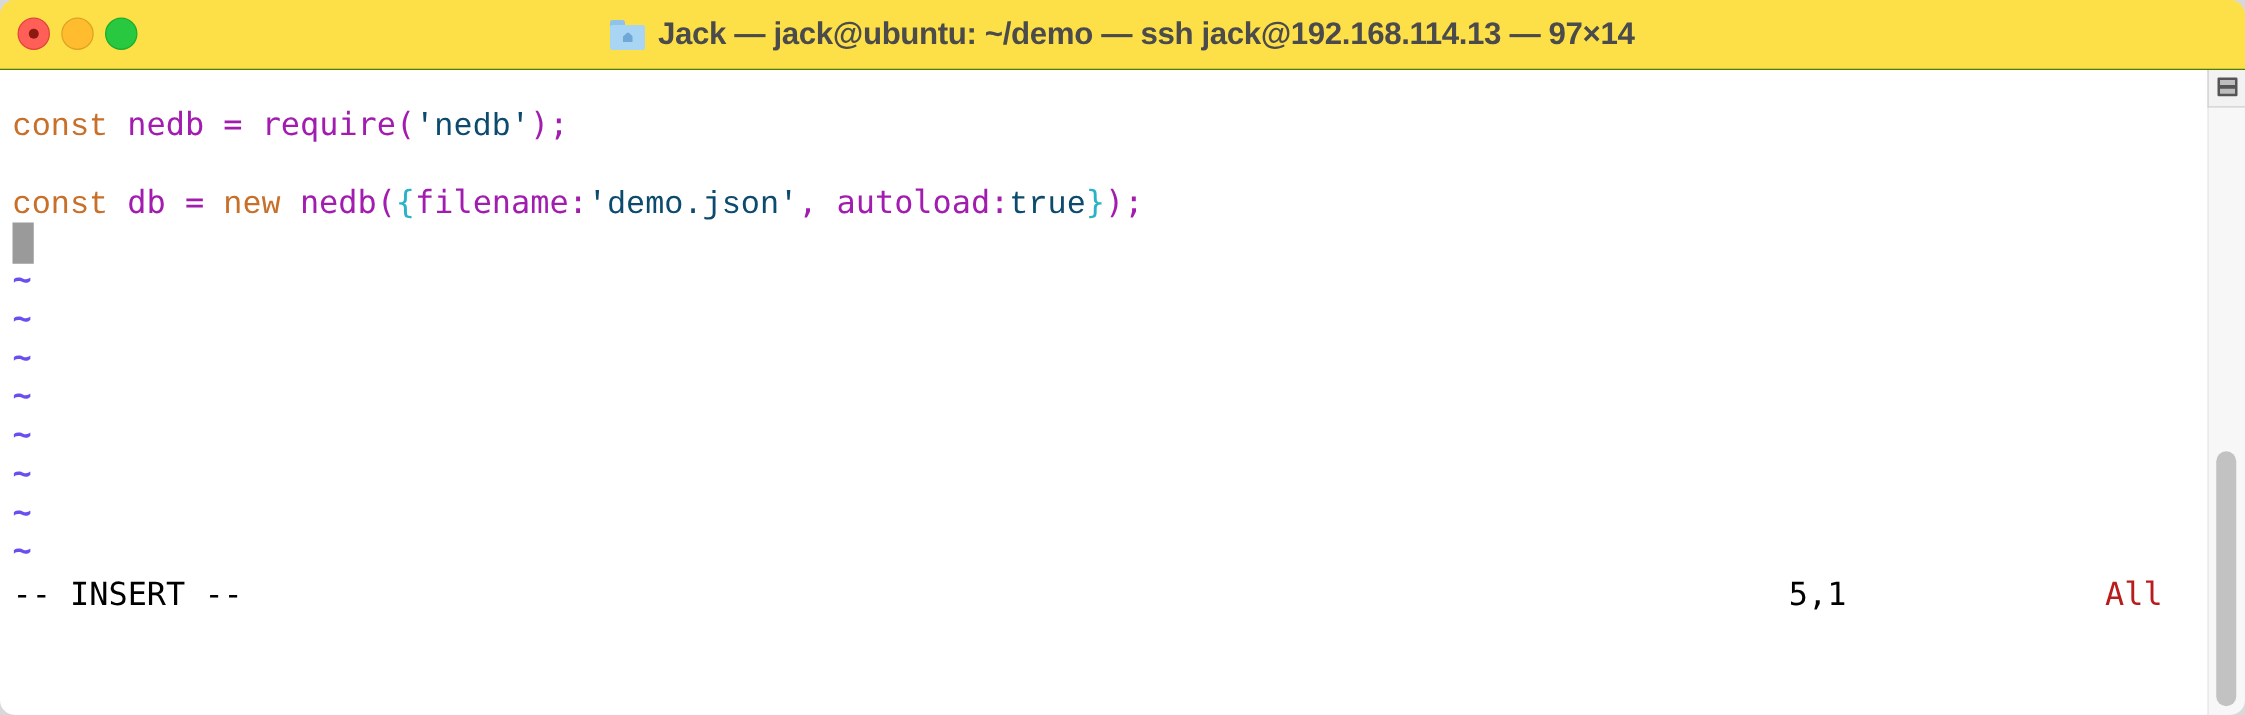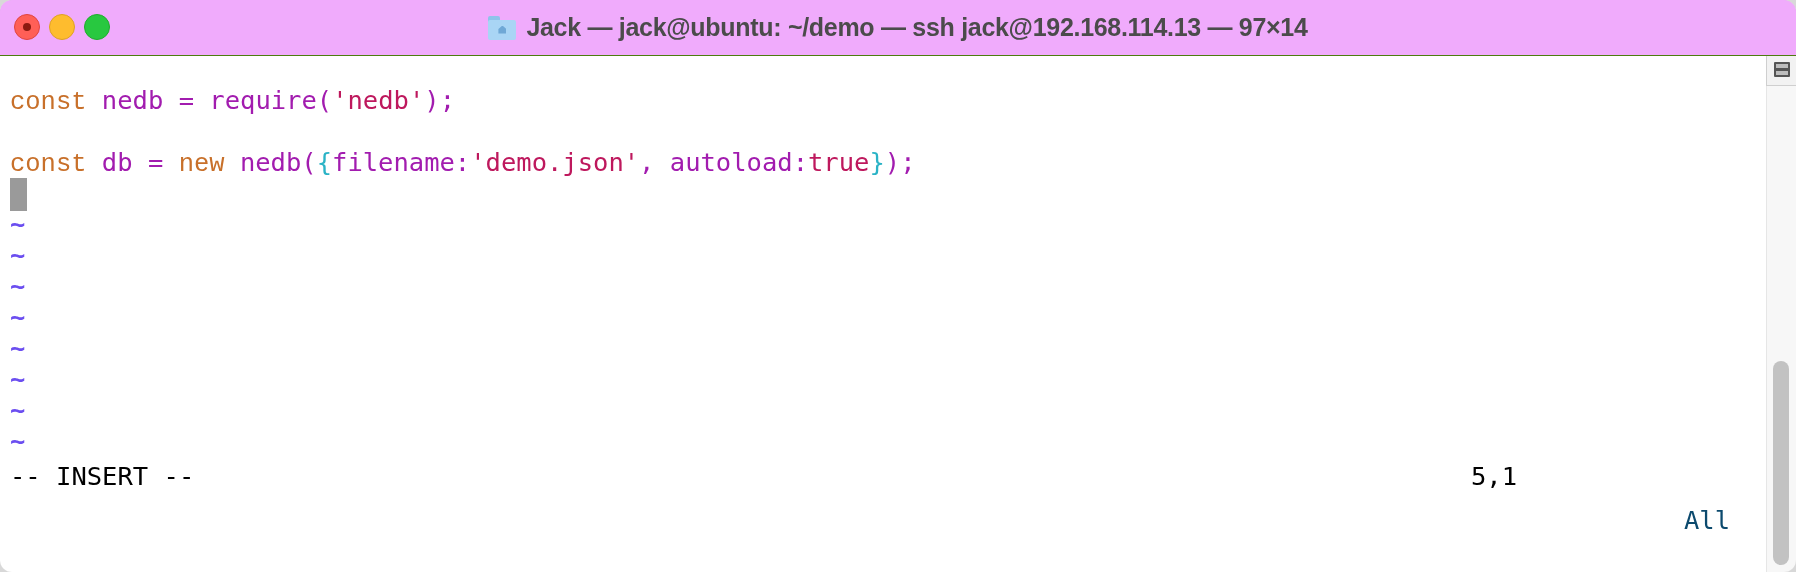--- a/index.html
+++ b/index.html
@@ -4,21 +4,21 @@
 <style>
   html, body { margin: 0; padding: 0; background: #d8d8d8; }
   body { width: 1796px; height: 572px; overflow: hidden; position: relative; font-family: "Liberation Sans", sans-serif; }
   .window {
     position: absolute; left: 0; top: 0; width: 1796px; height: 572px;
     background: #ffffff; border-radius: 12px; overflow: hidden;
     box-shadow: inset 0 0 0 1px #c9c9c9;
   }
   .titlebar {
     position: absolute; left: 0; top: 0; width: 1796px; height: 55px;
-    background: #f0abfc; border-bottom: 2px solid #4d7c0f;
+    background: #fde047; border-bottom: 2px solid #4d7c0f;
   }
   .traffic { position: absolute; top: 14px; width: 26px; height: 26px; border-radius: 50%; box-sizing: border-box; }
   .traffic.close { left: 14px; background: #ff5f57; border: 1px solid #e0443e; }
   .traffic.close::after { content: ""; position: absolute; left: 8px; top: 8px; width: 8px; height: 8px; border-radius: 50%; background: #8c1a10; }
   .traffic.min { left: 49px; background: #febc2e; border: 1px solid #dea123; }
   .traffic.max { left: 84px; background: #28c840; border: 1px solid #1dad2b; }
   .title-wrap {
     position: absolute; left: 0; right: 0; top: 0; height: 55px;
     display: flex; align-items: center; justify-content: center;
   }
@@ -32,30 +32,30 @@
   }
   .terminal {
     position: absolute; left: 0; top: 56px; width: 1766px; height: 516px; background: #ffffff;
     font-family: "DejaVu Sans Mono", "Liberation Mono", monospace; font-size: 25.5px;
   }
   .line {
     position: absolute; left: 10px; height: 31px; line-height: 31px; white-space: pre; color: #000000;
   }
   .c-comment { color: #5a3ce6; }
   .c-keyword { color: #c8702a; font-family: Liberation Mono, monospace; }
-  .c-string { color: #be185d; }
+  .c-string { color: #0c4a6e; font-family: Liberation Mono, monospace; }
   .c-brace { color: #2ab3c6; }
   .c-plain { color: #a21caf; }
   .tilde { color: #6b4ef0; font-weight: bold; }
   .cursor {
     position: absolute; left: 10px; top: 146px; width: 17px; height: 33px; background: #9a9a9a;
   }
   .status-mode { position: absolute; left: 10px; top: 405px; line-height: 31px; font-weight: normal; color: #000; white-space: pre; }
-  .status-pos { position: absolute; left: 1431px; top: 405px; line-height: 31px; color: #000; white-space: pre; margin-left: 40px; }
-  .status-scroll { position: absolute; left: 1684px; top: 405px; line-height: 31px; color: #0c4a6e; white-space: pre; margin-top: 44px; }
+  .status-pos { position: absolute; left: 1431px; top: 405px; line-height: 31px; color: #000; white-space: pre; }
+  .status-scroll { position: absolute; left: 1684px; top: 405px; line-height: 31px; color: #b91c1c; white-space: pre; }
   .scroll-area {
     position: absolute; left: 1766px; top: 56px; width: 30px; height: 516px;
     background: #f7f7f7; border-left: 1px solid #e6e6e6; box-sizing: border-box;
   }
   .split-button {
     position: absolute; left: 1766px; top: 56px; width: 30px; height: 30px;
     background: #f2f2f2; border-left: 1px solid #cfcfcf; border-bottom: 1px solid #cfcfcf; box-sizing: border-box;
   }
   .split-button .ico {
     position: absolute; left: 7px; top: 6px; width: 16px; height: 15px; background: #555; border-radius: 1px;

